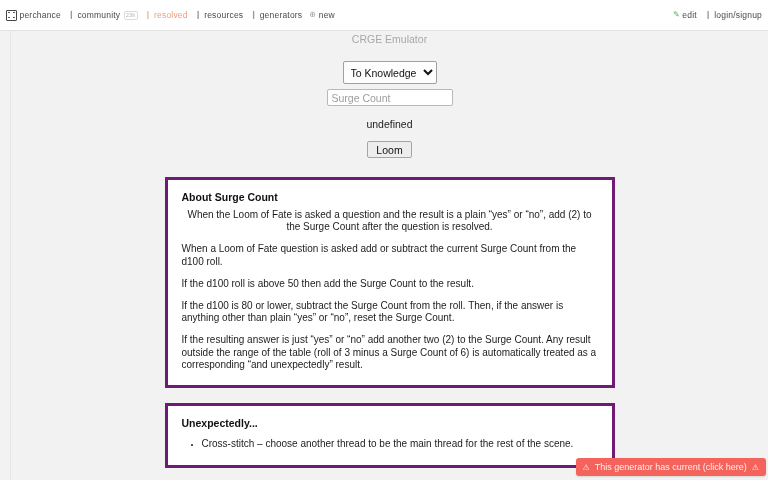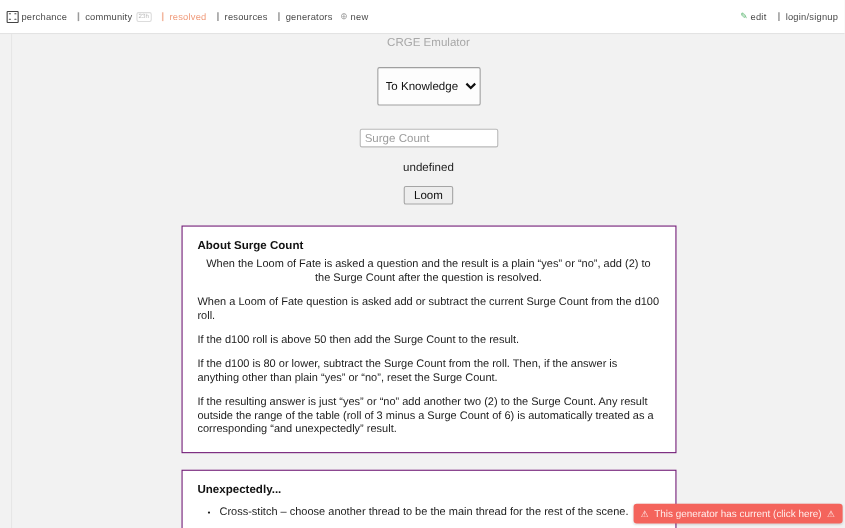--- a/index.html
+++ b/index.html
@@ -111,21 +111,21 @@
     margin-top: 16px;
   }
   select.dropdown {
     font-family: "Liberation Sans", sans-serif;
     font-size: 10.5px;
     color: #111;
     padding: 1px 3px;
     border: 1px solid #a0a0a0;
     border-radius: 2px;
     background: #fdfdfd;
-    height: 35px;
+    height: 23px;
     box-sizing: border-box;
   }
   input.text-input {
     font-family: "Liberation Sans", sans-serif;
     font-size: 10.5px;
     width: 126px;
     height: 17px;
     box-sizing: border-box;
     padding: 1px 4px;
     border: 1px solid #b9b9b9;
@@ -158,21 +158,21 @@
     height: 17px;
     box-sizing: border-box;
     cursor: pointer;
   }
 
   
   .card {
     margin: 4px auto;
     width: 450px;
     background: #ffffff;
-    border: 1px solid #701a75;
+    border: 3px solid #701a75;
     box-sizing: border-box;
     padding: 11px 14px 14px 14px;
   }
   .card.first { margin-top: 19px; }
   .card.second { margin-top: 15px; }
 
   .card-heading {
     font-size: 10.5px;
     font-weight: bold;
     color: #111;
@@ -274,21 +274,21 @@
 <div class="page">
 
   <div class="gen-subtitle">CRGE Emulator</div>
 
   <div class="control-row">
     <select class="dropdown">
       <option>To Knowledge</option>
     </select>
   </div>
 
-  <div class="control-row" style="margin-top:21px;">
+  <div class="control-row" style="margin-top:5px;">
     <input class="text-input" type="text" placeholder="Surge Count" style="">
   </div>
 
   <div class="result-text">undefined</div>
 
   <div class="roll-row">
     <button class="roll-btn">Loom</button>
   </div>
 
   <div class="card first">

